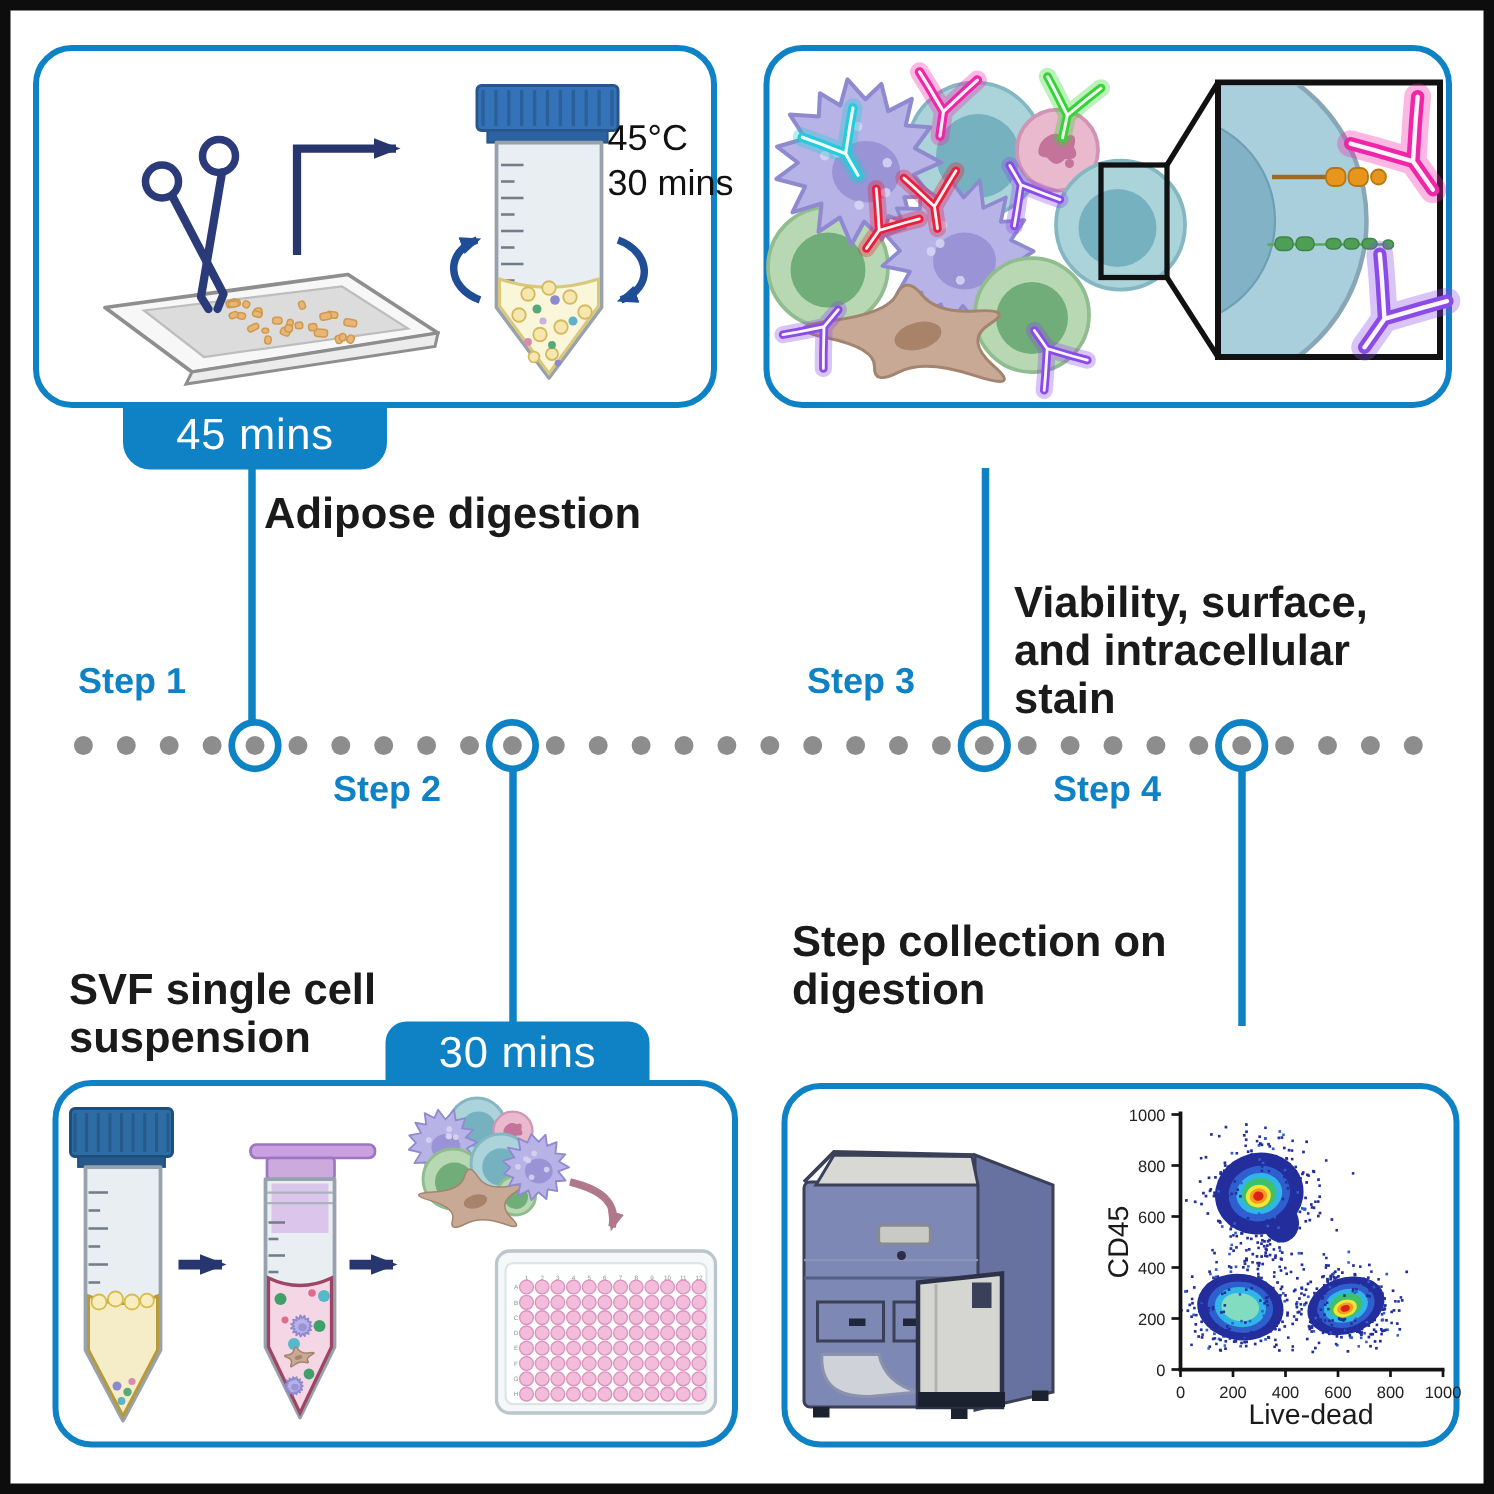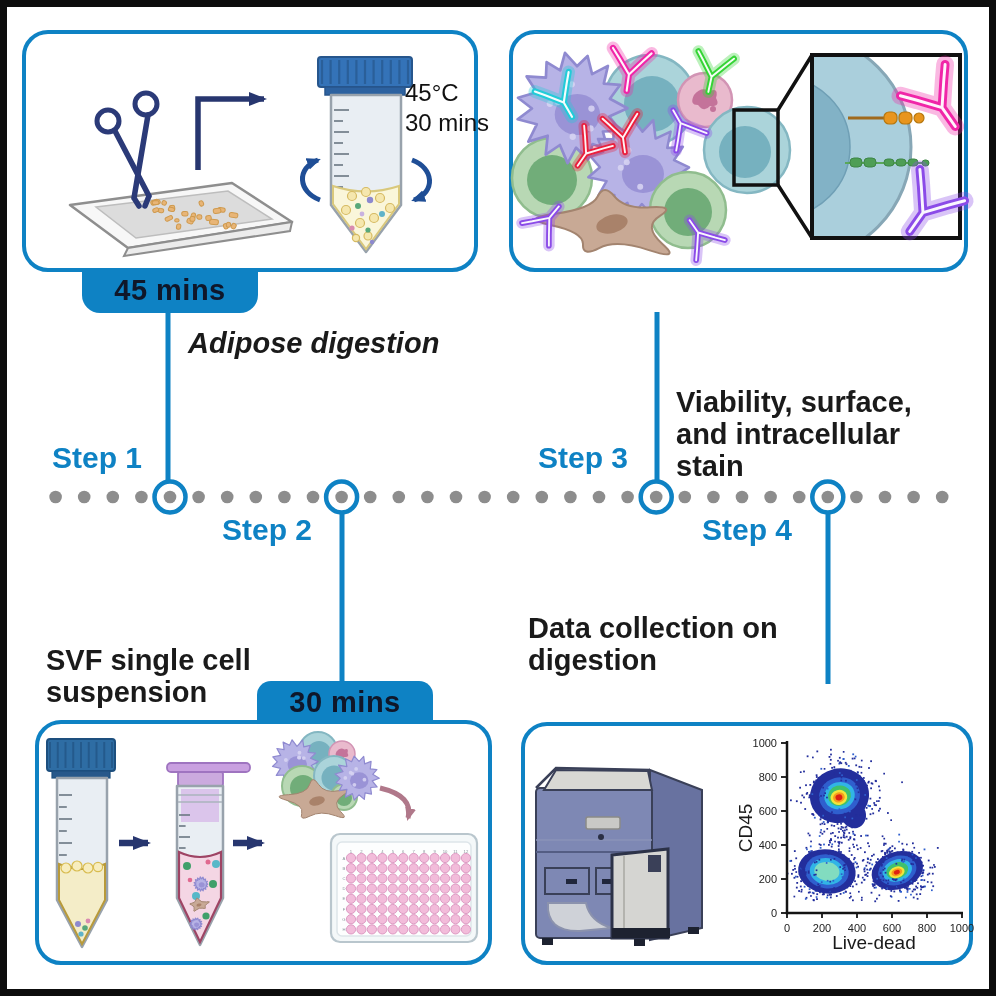--- a/index.html
+++ b/index.html
@@ -3,25 +3,25 @@
 <meta charset="utf-8">
 <style>
   html,body{margin:0;padding:0;background:#e8e8e8;}
   .stage{position:relative;width:996px;height:996px;background:#ffffff;overflow:hidden;
          font-family:"Liberation Sans","DejaVu Sans",sans-serif;}
   .frame-overlay{position:absolute;inset:0;border:7px solid #0d0d0d;box-sizing:border-box;
                  pointer-events:none;z-index:50;}
   .panel{position:absolute;background:#fff;border:4.5px solid #0e82c4;border-radius:26px;
          box-sizing:border-box;z-index:1;}
   #scene{position:absolute;left:0;top:0;width:996px;height:996px;z-index:2;}
-  .badge{position:absolute;background:#0e82c4;color:#0f172a;font-weight:bold;font-size:29px;
+  .badge{position:absolute;background:#0e82c4;color:#ffffff;font-weight:normal;font-size:29px;
          display:flex;align-items:center;justify-content:center;z-index:4;letter-spacing:.5px;}
   .badge-top{border-radius:0 0 18px 18px;}
   .badge-bottom{border-radius:14px 14px 0 0;}
-  .steplabel{position:absolute;color:#0e82c4;font-weight:bold;font-size:30px;z-index:3;white-space:nowrap;}
+  .steplabel{position:absolute;color:#0e82c4;font-weight:bold;font-size:24px;z-index:3;white-space:nowrap;}
   .caption{position:absolute;color:#1a1a1a;font-weight:bold;font-size:29px;line-height:32px;
            z-index:3;white-space:nowrap;}
   .caption .line{display:block;}
   .caption .note{font-weight:normal;font-size:28px;}
   .tubenote{position:absolute;color:#111;font-size:24px;line-height:30px;z-index:3;white-space:nowrap;}
   .tubenote .line{display:block;}
   svg text{font-family:"Liberation Sans","DejaVu Sans",sans-serif;}
   .ab1{fill:none;stroke:currentColor;stroke-width:8.5;opacity:.33;stroke-linecap:round;stroke-linejoin:round;}
   .ab2{fill:none;stroke:currentColor;stroke-width:4.2;stroke-linecap:round;stroke-linejoin:round;}
   .ab3{fill:none;stroke:#fff;stroke-width:1.4;opacity:.95;stroke-linecap:round;stroke-linejoin:round;}
@@ -2129,34 +2129,34 @@
   </svg>
 
   <div class="badge badge-top" style="left:82px;top:268px;width:176px;height:45px;">45 mins</div>
   <div class="badge badge-bottom" style="left:257px;top:681px;width:176px;height:42px;">30 mins</div>
 
   <div class="steplabel" style="left:52px;top:441px;">Step 1</div>
   <div class="steplabel" style="left:222px;top:513px;">Step 2</div>
   <div class="steplabel" style="left:538px;top:441px;">Step 3</div>
   <div class="steplabel" style="left:702px;top:513px;">Step 4</div>
 
-  <div class="caption" style="left:188px;top:327px;font-style:italic;">
+  <div class="caption" style="left:176px;top:327px;">
     <span class="line">Adipose digestion</span>
   </div>
   <div class="caption" style="left:676px;top:342px;margin-top:44px;">
     <span class="line">Viability, surface,</span>
     <span class="line">and intracellular</span>
     <span class="line">stain</span>
   </div>
   <div class="caption" style="left:46px;top:644px;">
     <span class="line">SVF single cell</span>
     <span class="line">suspension</span>
   </div>
   <div class="caption" style="left:528px;top:612px;">
-    <span class="line">Data collection on</span>
+    <span class="line">Step collection on</span>
     <span class="line">digestion</span>
   </div>
 
   <div class="tubenote" style="left:405px;top:78px;">
     <span class="line">45°C</span>
     <span class="line">30 mins</span>
   </div>
 
   <div class="frame-overlay"></div>
 </div>

